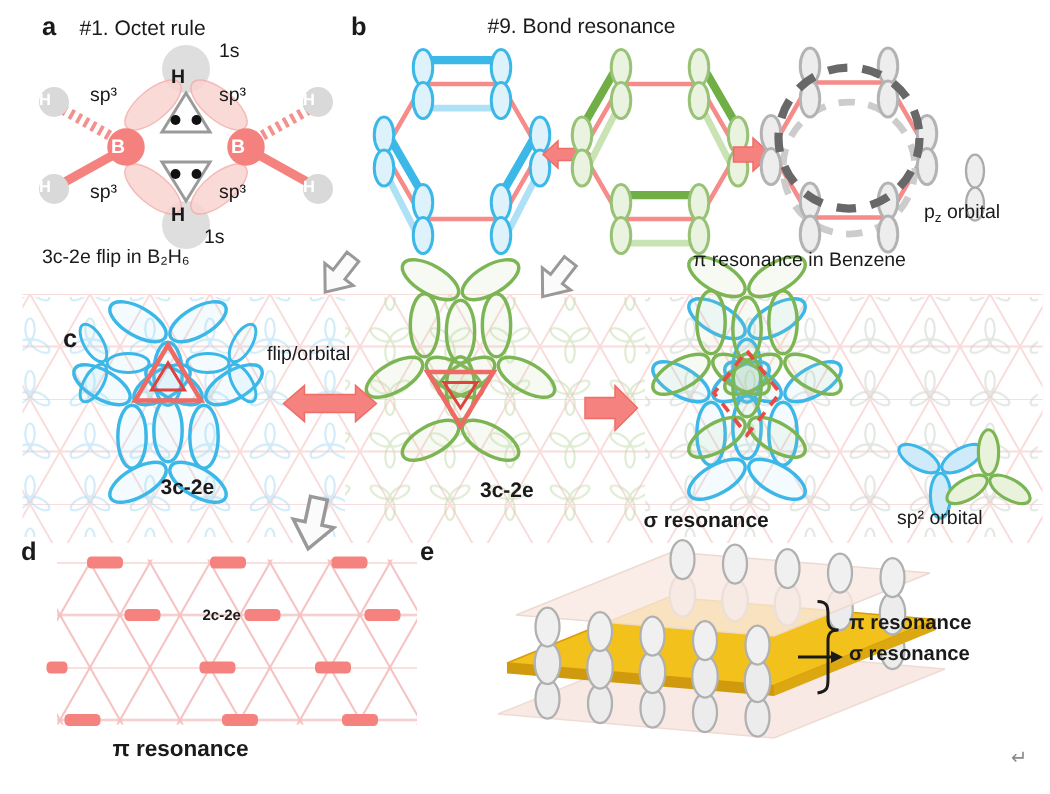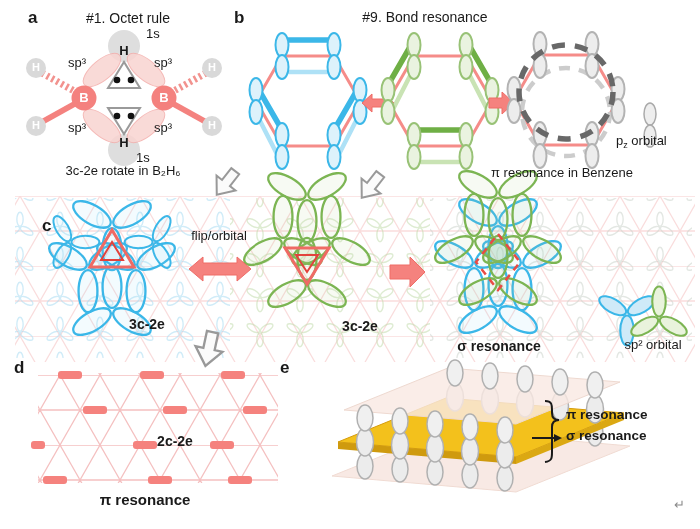--- a/index.html
+++ b/index.html
@@ -1,19 +1,19 @@
 <!DOCTYPE html>
 <html><head>
 <meta charset="utf-8">
 <style>
   html,body{margin:0;padding:0}
   body{width:700px;height:529px;position:relative;background:#ffffff;
        font-family:"Liberation Sans",sans-serif;overflow:hidden}
   .lbl{position:absolute;color:#1a1a1a;font-size:13px;line-height:1.15;white-space:nowrap}
-  .ctr{text-align:center}
+  .ctr{text-align:left}
   .b{font-weight:700}
   .pl{font-size:17px;font-weight:700}
   .t{font-size:14px}
   .wh{color:#ffffff}
   .sub{font-size:9px;vertical-align:-3px}
   svg.stage{position:absolute;left:0;top:0;display:block}
 </style>
 </head>
 <body>
 
@@ -297,35 +297,35 @@
 <div class="lbl ctr" style="left:146px;top:121px;width:34px">sp³</div>
 <div class="lbl b ctr" style="left:114px;top:44px;width:20px">H</div>
 <div class="lbl b ctr" style="left:114px;top:136px;width:20px">H</div>
 <div class="lbl b ctr wh" style="left:26px;top:61px;width:20px;font-size:11px">H</div>
 <div class="lbl b ctr wh" style="left:26px;top:119px;width:20px;font-size:11px">H</div>
 <div class="lbl b ctr wh" style="left:202px;top:61px;width:20px;font-size:11px">H</div>
 <div class="lbl b ctr wh" style="left:202px;top:119px;width:20px;font-size:11px">H</div>
 <div class="lbl b ctr wh" style="left:74px;top:91px;width:20px">B</div>
 <div class="lbl b ctr wh" style="left:154px;top:91px;width:20px">B</div>
 <div class="lbl" style="left:136px;top:151px">1s</div>
-<div class="lbl ctr" style="left:28px;top:164px;width:190px">3c-2e rotate in B₂H₆</div>
+<div class="lbl ctr" style="left:28px;top:164px;width:190px">3c-2e flip in B₂H₆</div>
 
 <div class="lbl pl" style="left:234px;top:8px">b</div>
 <div class="lbl t ctr" style="left:325px;top:9px;width:200px">#9. Bond resonance</div>
 <div class="lbl" style="left:616px;top:134px"><span>p</span><span class="sub">z</span><span> orbital</span></div>
 <div class="lbl ctr" style="left:462px;top:166px;width:200px">π resonance in Benzene</div>
 
 <div class="lbl pl" style="left:42px;top:216px">c</div>
 <div class="lbl ctr" style="left:178px;top:229px;width:82px">flip/orbital</div>
 <div class="lbl b ctr" style="left:107px;top:316px;width:80px;font-size:14px">3c-2e</div>
 <div class="lbl b ctr" style="left:320px;top:318px;width:80px;font-size:14px">3c-2e</div>
 <div class="lbl b ctr" style="left:429px;top:338px;width:140px;font-size:14px">σ resonance</div>
 <div class="lbl ctr" style="left:598px;top:338px;width:110px">sp² orbital</div>
 
 <div class="lbl pl" style="left:14px;top:358px">d</div>
-<div class="lbl b ctr" style="left:135px;top:433px;width:80px;font-size:14px">2c-2e</div>
+<div class="lbl b ctr" style="left:135px;top:405px;width:80px;font-size:10px">2c-2e</div>
 <div class="lbl b ctr" style="left:75px;top:491px;width:140px;font-size:15px">π resonance</div>
 
 <div class="lbl pl" style="left:280px;top:358px">e</div>
 <div class="lbl b" style="left:566px;top:407px;font-size:13.5px">π resonance</div>
 <div class="lbl b" style="left:566px;top:428px;font-size:13.5px">σ resonance</div>
 
 <div class="lbl" style="left:674px;top:498px;color:#8a8a8a">↵</div>
 
 </body></html>

